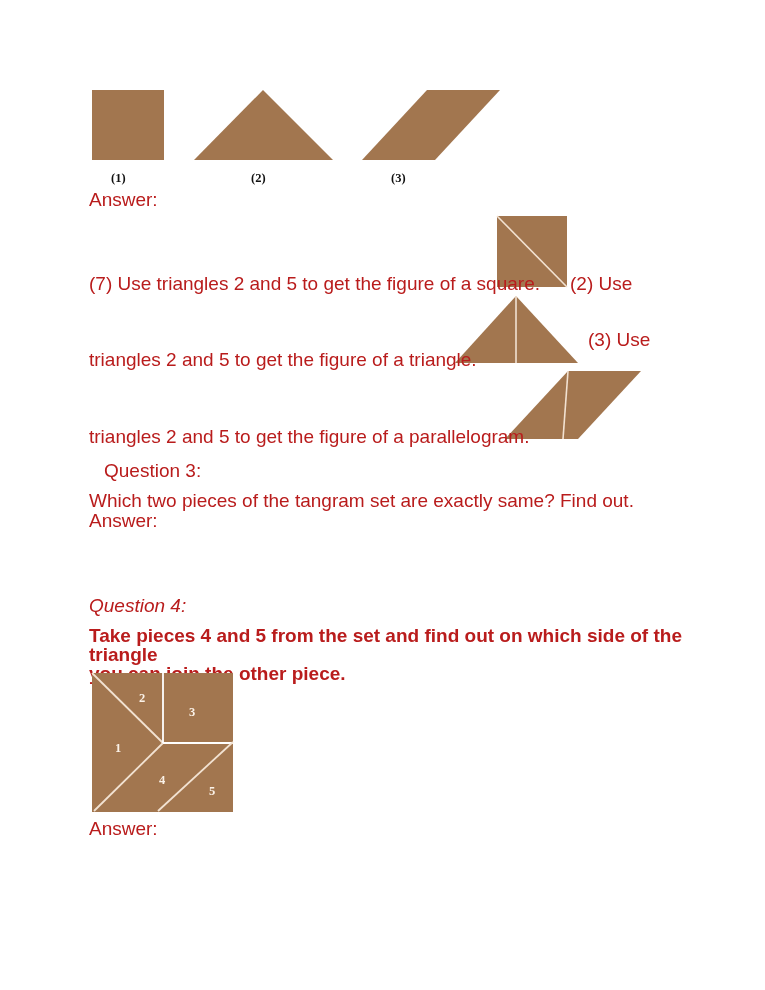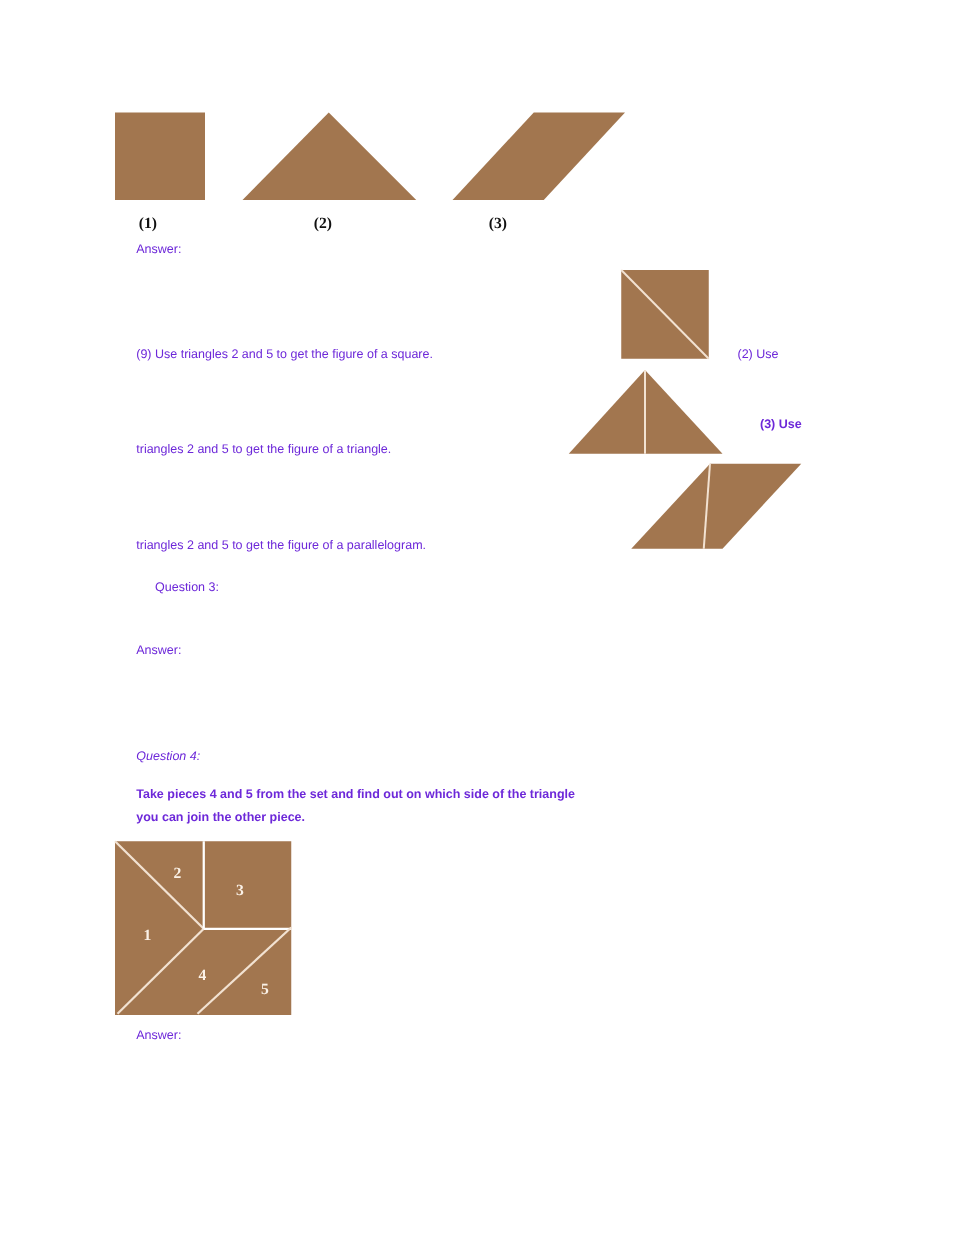--- a/index.html
+++ b/index.html
@@ -38,25 +38,24 @@
     font-weight: bold;
     font-size: 12.5px;
     color: #111111;
     letter-spacing: 0px;
   }
 
   
   .txt {
     position: absolute;
     font-family: "Liberation Sans", sans-serif;
-    font-size: 10px;
+    font-size: 19px;
     line-height: 19px;
-    color: #6d28d9;
+    color: #b91c1c;
     white-space: pre-wrap;
-    margin-left: 20px;
   }
   .txt.narrow { width: 600px; }
 
   .inline-svg {
     position: absolute;
   }
 
   .tangram-wrap {
     position: absolute;
     left: 92px;
@@ -90,39 +89,40 @@
     <div class="fig-caption" style="left:391px; top:171px;">(3)</div>
   </div>
 
   <div class="txt" style="left:89px; top:190px;">Answer:</div>
 
   <svg class="inline-svg" style="left:497px; top:216px;" width="74" height="74" viewBox="0 0 74 74">
     <rect x="0" y="0" width="70" height="71" fill="#A2764F"></rect>
     <line x1="0" y1="0" x2="70" y2="71" stroke="#F2E2D2" stroke-width="1.6"></line>
   </svg>
 
-  <div class="txt" style="left:89px; top:274px;">(9) Use triangles 2 and 5 to get the figure of a square.</div>
+  <div class="txt" style="left:89px; top:274px;">(7) Use triangles 2 and 5 to get the figure of a square.</div>
   <div class="txt" style="left:570px; top:274px;">(2) Use</div>
 
   <svg class="inline-svg" style="left:455px; top:296px;" width="126" height="70" viewBox="0 0 126 70">
     <polygon points="0,67 61,0 123,67" fill="#A2764F"></polygon>
     <line x1="61" y1="0" x2="61" y2="67" stroke="#F2E2D2" stroke-width="1.6"></line>
   </svg>
 
   <div class="txt" style="left:89px; top:350px;">triangles 2 and 5 to get the figure of a triangle.</div>
-  <div class="txt" style="left:588px; top:330px;font-weight:bold;">(3) Use</div>
+  <div class="txt" style="left:588px; top:330px;">(3) Use</div>
 
   <svg class="inline-svg" style="left:505px; top:371px;" width="140" height="72" viewBox="0 0 140 72">
     <polygon points="0,68 63,0 136,0 73,68" fill="#A2764F"></polygon>
     <line x1="63" y1="0" x2="58" y2="68" stroke="#F2E2D2" stroke-width="1.6"></line>
   </svg>
 
   <div class="txt" style="left:89px; top:427px;">triangles 2 and 5 to get the figure of a parallelogram.</div>
 
   <div class="txt" style="left:104px; top:461px;">Question 3:</div>
+  <div class="txt narrow" style="left:89px; top:491px;">Which two pieces of the tangram set are exactly same? Find out.</div>
   <div class="txt" style="left:89px; top:511px;">Answer:</div>
 
   <div class="txt" style="left:89px; top:596px;font-style:italic;">Question 4:</div>
   <div class="txt narrow" style="left:89px; top:626px;font-weight:bold;">Take pieces 4 and 5 from the set and find out on which side of the triangle
 you can join the other piece.</div>
 
   <div class="tangram-wrap">
     <svg width="142" height="140" viewBox="0 0 142 140">
 
       <rect x="0" y="0" width="141" height="139" fill="#A2764F"></rect>

